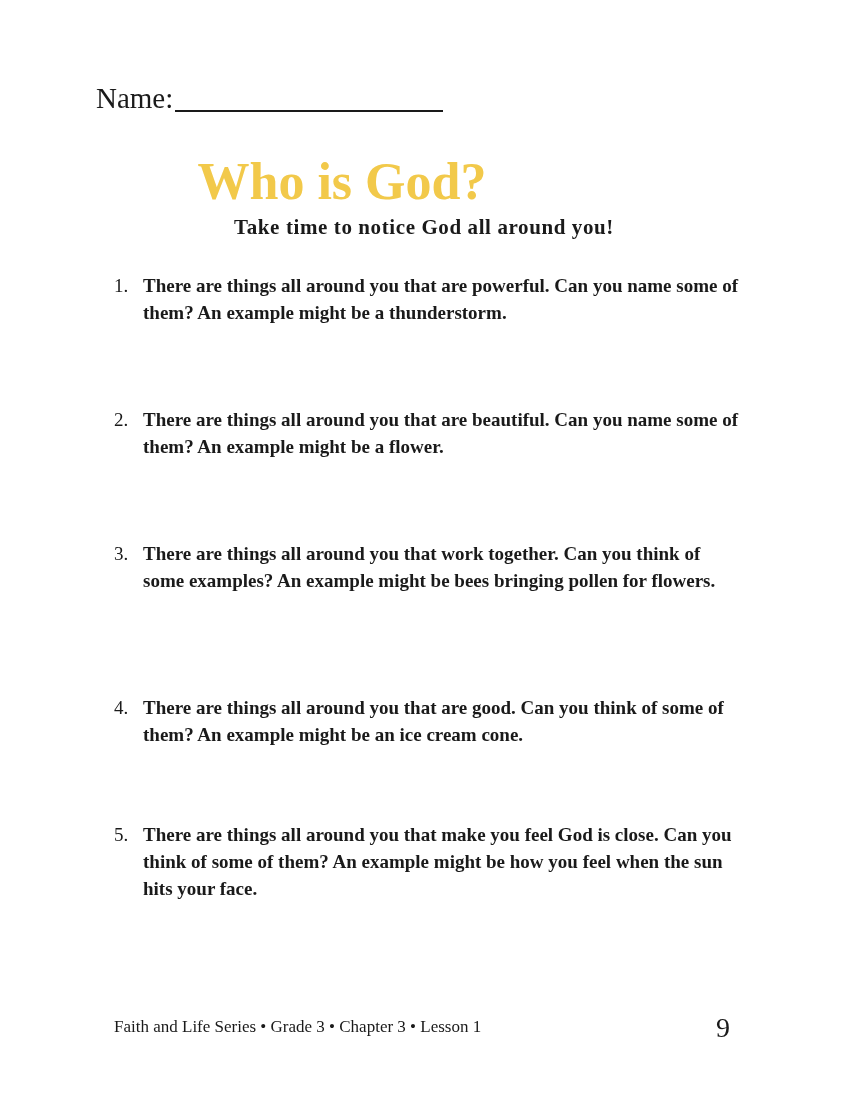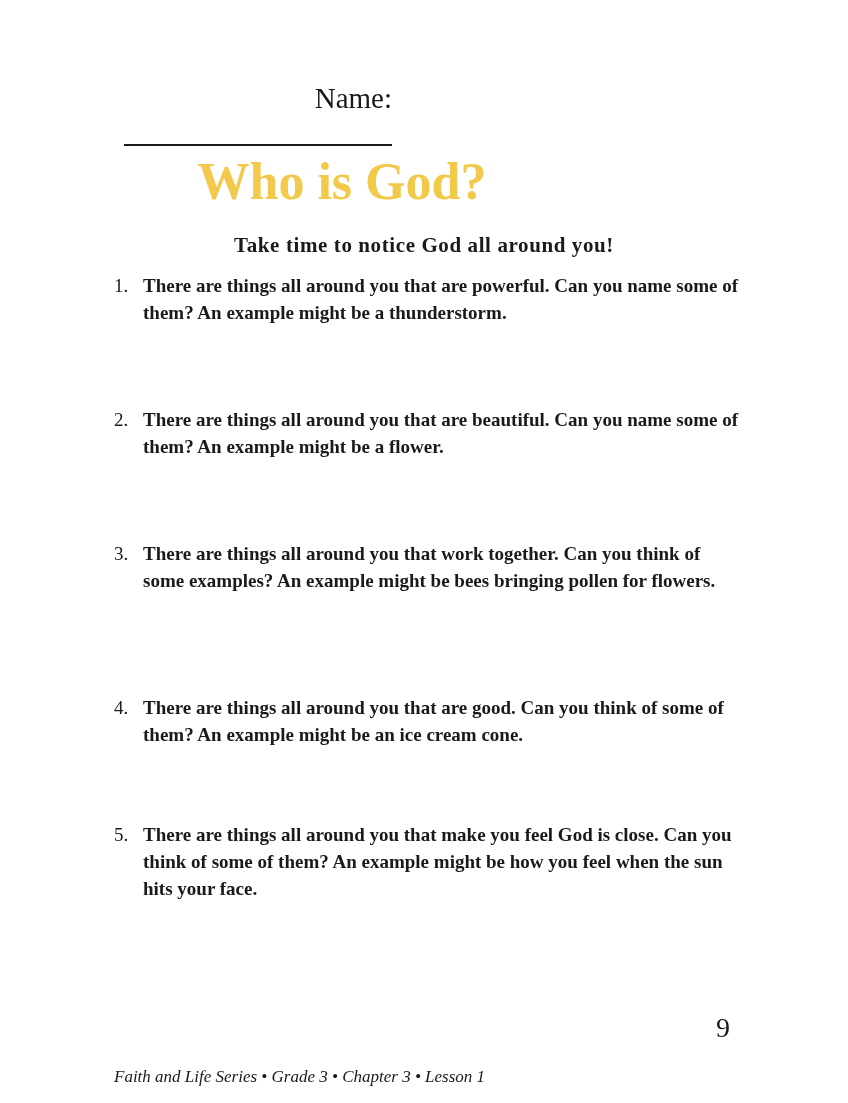--- a/index.html
+++ b/index.html
@@ -10,27 +10,26 @@
     body {
       width: 848px;
       height: 1103px;
       position: relative;
       overflow: hidden;
       font-family: "Liberation Serif", "DejaVu Serif", serif;
       color: #1a1a1a;
     }
     .name-line {
       position: absolute;
-      left: 122px;
+      left: 96px;
       top: 80px;
       font-size: 29px;
       line-height: 36px;
       display: flex;
       align-items: flex-end;
-      flex-direction: column;
     }
     .name-blank {
       display: inline-block;
       width: 268px;
       border-bottom: 2px solid #1a1a1a;
       height: 28px;
       margin-left: 2px;
       margin-bottom: 4px;
     }
     .title {
@@ -40,21 +39,21 @@
       top: 150px;
       text-align: center;
       font-size: 52px;
       font-weight: bold;
       line-height: 64px;
     }
     .subtitle {
       position: absolute;
       left: 0;
       width: 848px;
-      top: 231px;
+      top: 213px;
       text-align: center;
       font-size: 21px;
       font-weight: bold;
       letter-spacing: 0.6px;
       line-height: 28px;
     }
     .question {
       position: absolute;
       left: 114px;
       width: 630px;
@@ -71,23 +70,22 @@
       font-weight: bold;
     }
     .q1 { top: 272px; }
     .q2 { top: 406px; }
     .q3 { top: 540px; }
     .q4 { top: 694px; }
     .q5 { top: 821px; }
     .footer {
       position: absolute;
       left: 114px;
-      top: 1065px;
+      top: 1015px;
       font-size: 17px;
-      font-style: italic;
       line-height: 24px;
     }
     .page-number {
       position: absolute;
       left: 716px;
       top: 1011px;
       font-size: 28px;
       line-height: 34px;
     }
   </style>

